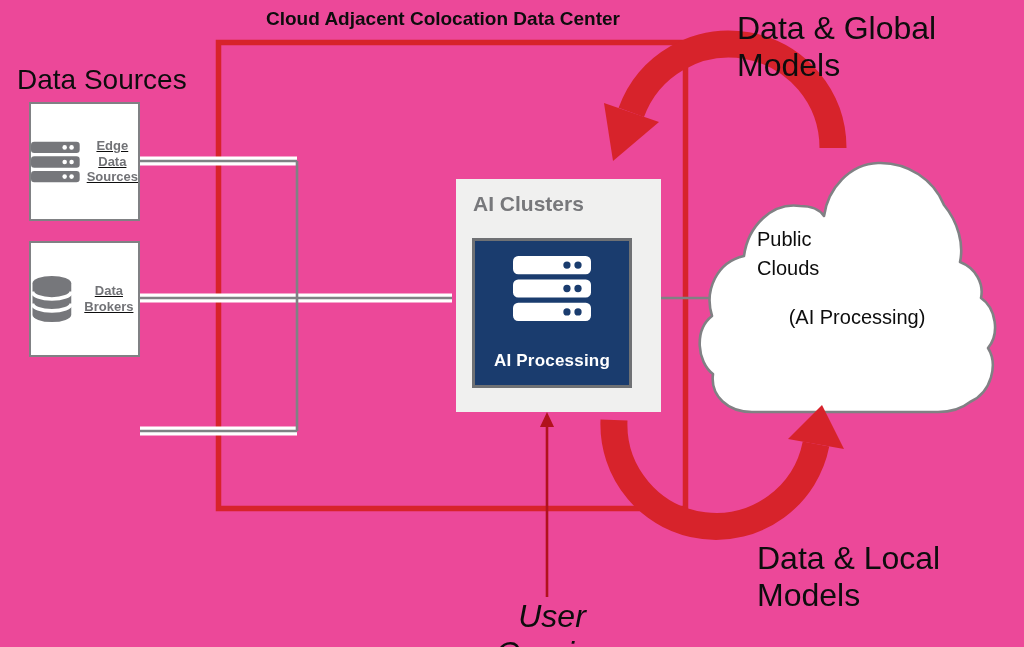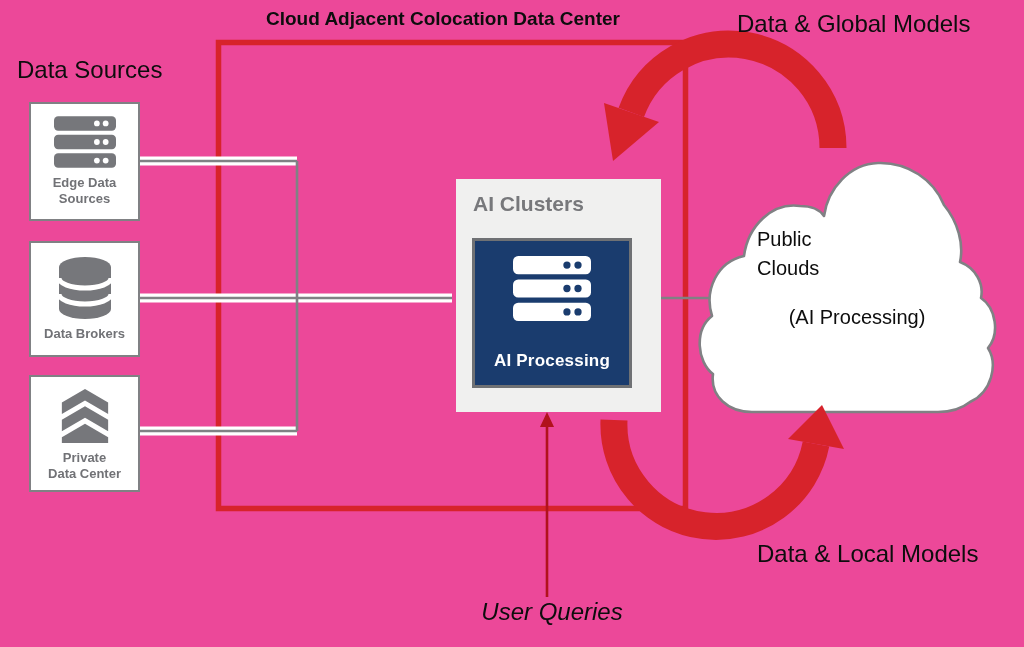--- a/index.html
+++ b/index.html
@@ -15,44 +15,44 @@
   .casing{stroke:#fff;stroke-width:9;fill:none;}
   .gray-lines{stroke:var(--line-gray);stroke-width:2.6;fill:none;}
   .cloud-shape{fill:#fff;stroke:var(--line-gray);stroke-width:2.6;stroke-linejoin:round;}
   .arc{fill:none;stroke:var(--brand-red);stroke-width:27;}
   .arrowhead{fill:var(--brand-red);}
   .thin-line{stroke:var(--dark-red);stroke-width:2.6;}
   .thin-head{fill:var(--dark-red);}
 
   .title{position:absolute;left:203px;top:8px;width:480px;text-align:center;
          font-size:19px;font-weight:bold;}
-  .ds-heading{position:absolute;left:17px;top:56px;font-size:24px;}
+  .ds-heading{position:absolute;left:17px;top:64px;font-size:28px;}
 
   .src-box{position:absolute;left:29px;width:111px;box-sizing:border-box;background:#fff;
-           border:2.5px solid var(--line-gray);display:flex;flex-direction:column;
-           align-items:center;justify-content:center;gap:7px;}
+           border:2.5px solid var(--line-gray);display:flex;flex-direction:row;
+           align-items:center;justify-content:center;gap:7px;text-decoration:underline;}
   .src-box.b0{top:102px;height:119px;}
   .src-box.b1{top:241px;height:116px;align-items:center;}
   .src-box.b2{top:375px;height:117px;}
   .src-label{font-size:13px;font-weight:bold;color:var(--label-gray);text-align:center;
              line-height:1.22;white-space:pre-line;}
 
   .panel{position:absolute;left:456px;top:179px;width:194px;height:233px;background:var(--panel-gray);padding-left:11px;}
   .panel-title{position:absolute;left:17px;top:13px;font-size:21px;font-weight:bold;color:#77787B;}
   .navy-box{position:absolute;left:16px;top:59px;width:160px;height:150px;box-sizing:border-box;
             background:var(--navy);border:3px solid #6F7174;display:flex;flex-direction:column;
             align-items:center;}
   .navy-box .icon{margin-top:15px;}
   .navy-label{margin-top:30px;font-size:17px;font-weight:bold;color:#fff;letter-spacing:.2px;}
 
   .cloud-title{position:absolute;left:757px;top:225px;width:200px;
                font-size:20px;line-height:1.45;white-space:pre-line;}
   .cloud-sub{position:absolute;left:742px;top:306px;width:230px;text-align:center;font-size:20px;}
 
-  .anno{position:absolute;font-size:24px;}
+  .anno{position:absolute;font-size:32px;}
   .anno.global{left:737px;top:10px;}
   .anno.local{left:757px;top:540px;}
   .anno.queries{left:468px;top:598px;width:168px;text-align:center;font-style:italic;}
 </style>
 </head>
 <body>
 
 <div class="canvas">
 
   <svg class="layer" width="1024" height="647" viewBox="0 0 1024 647">
@@ -104,31 +104,20 @@
   </div>
 
   <div class="src-box b1">
     <svg class="icon" width="58" height="62" viewBox="0 0 56 62">
       <path fill="#76777B" d="M2 10 A26 10 0 0 1 54 10 L54 52 A26 10 0 0 1 2 52 Z"></path>
       <path fill="none" stroke="#fff" stroke-width="5" d="M2 21 A26 10 0 0 0 54 21 M2 37 A26 10 0 0 0 54 37"></path>
     </svg>
     <div class="src-label">Data Brokers</div>
   </div>
 
-  <div class="src-box b2">
-    <svg class="icon" width="54" height="58" viewBox="0 0 56 60">
-      <g fill="#76777B">
-        <path d="M4 18 L28 4 L52 18 L52 30 L28 16 L4 30 Z"></path>
-        <path d="M4 36 L28 22 L52 36 L52 48 L28 34 L4 48 Z"></path>
-        <path d="M4 54 L28 40 L52 54 L52 60 L4 60 Z"></path>
-      </g>
-    </svg>
-    <div class="src-label">Private
-Data Center</div>
-  </div>
 
   <div class="panel">
     <div class="panel-title">AI Clusters</div>
     <div class="navy-box">
       <svg class="icon" width="78" height="65" viewBox="0 0 60 50">
         <g fill="#ffffff">
           <rect x="0" y="0" width="60" height="14" rx="4"></rect>
           <rect x="0" y="18" width="60" height="14" rx="4"></rect>
           <rect x="0" y="36" width="60" height="14" rx="4"></rect>
         </g>

